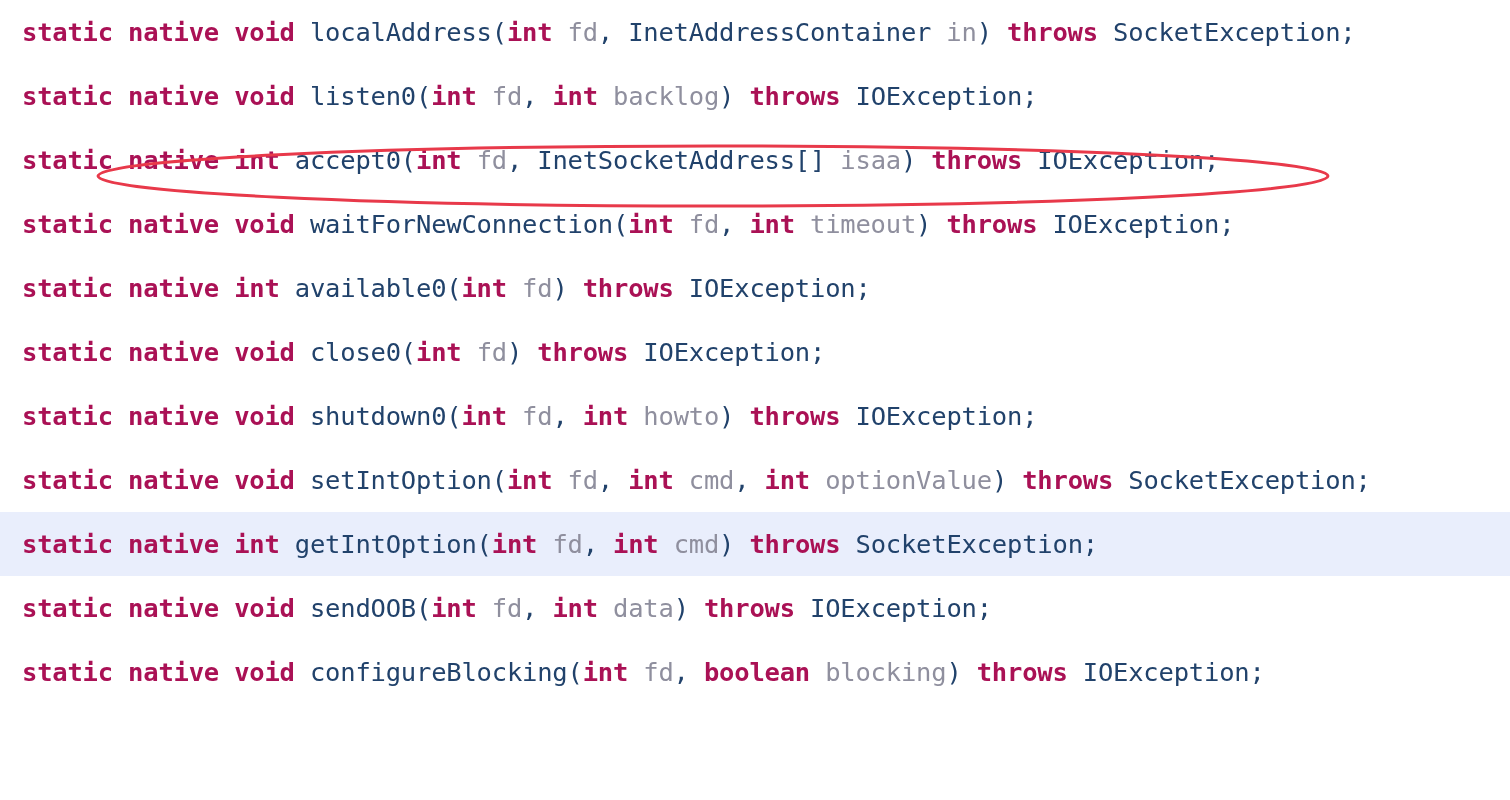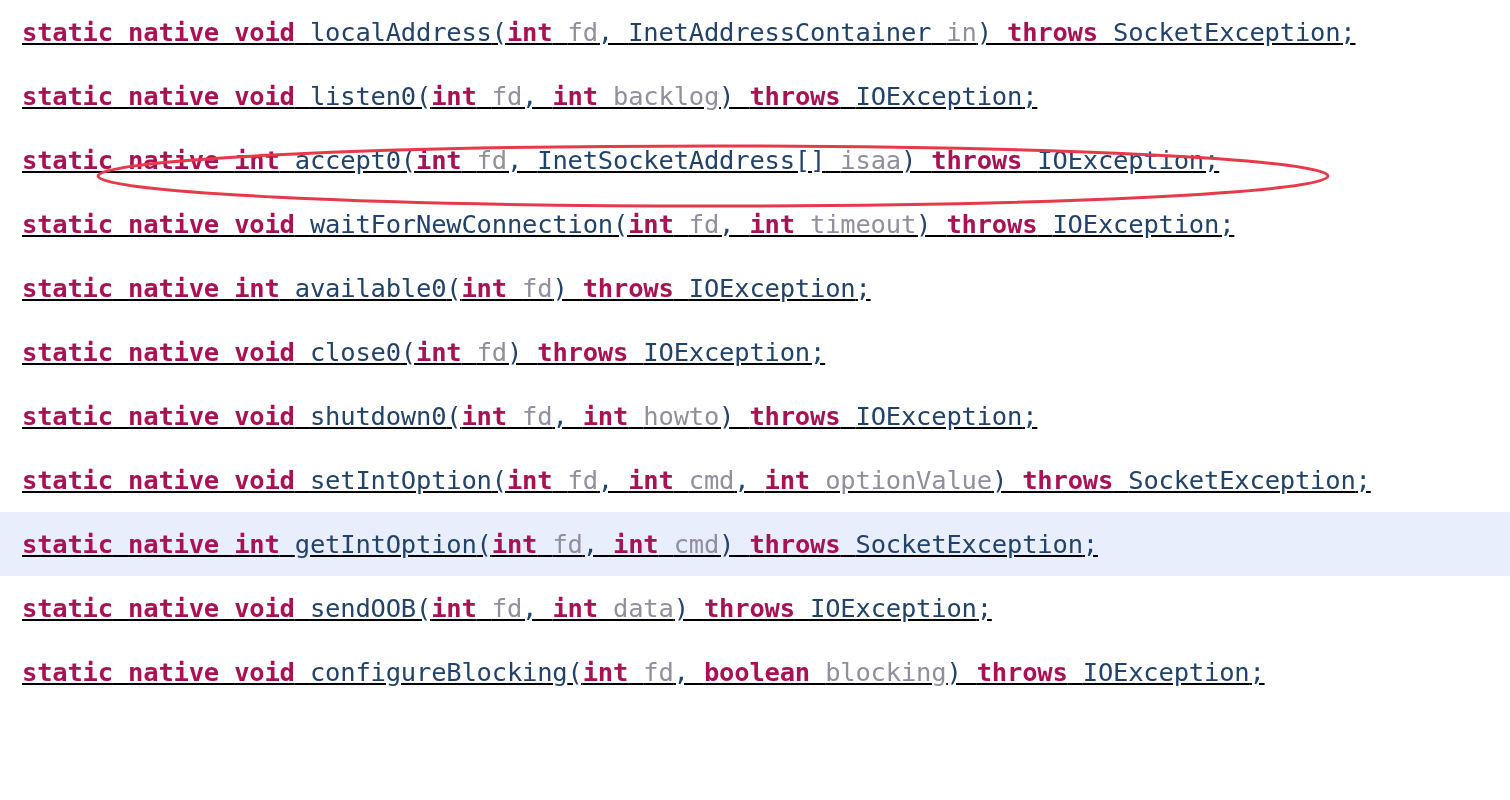--- a/index.html
+++ b/index.html
@@ -20,21 +20,20 @@
     width: 1510px;
     height: 800px;
     background: #ffffff;
   }
 
   .code-lines {
     position: absolute;
     left: 0;
     top: 0;
     width: 1510px;
-    text-decoration: underline;
   }
 
   .code-line {
     position: relative;
     height: 64px;
     line-height: 64px;
     white-space: pre;
     font-size: 25.5px;
     letter-spacing: -0.2px;
     padding-left: 22px;

